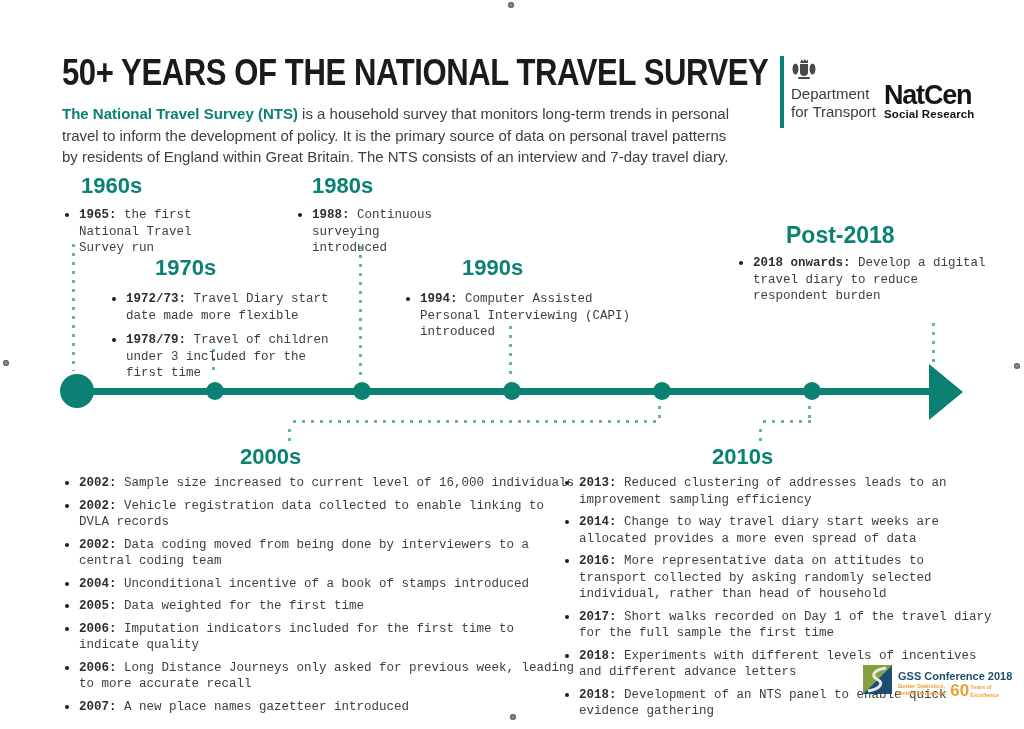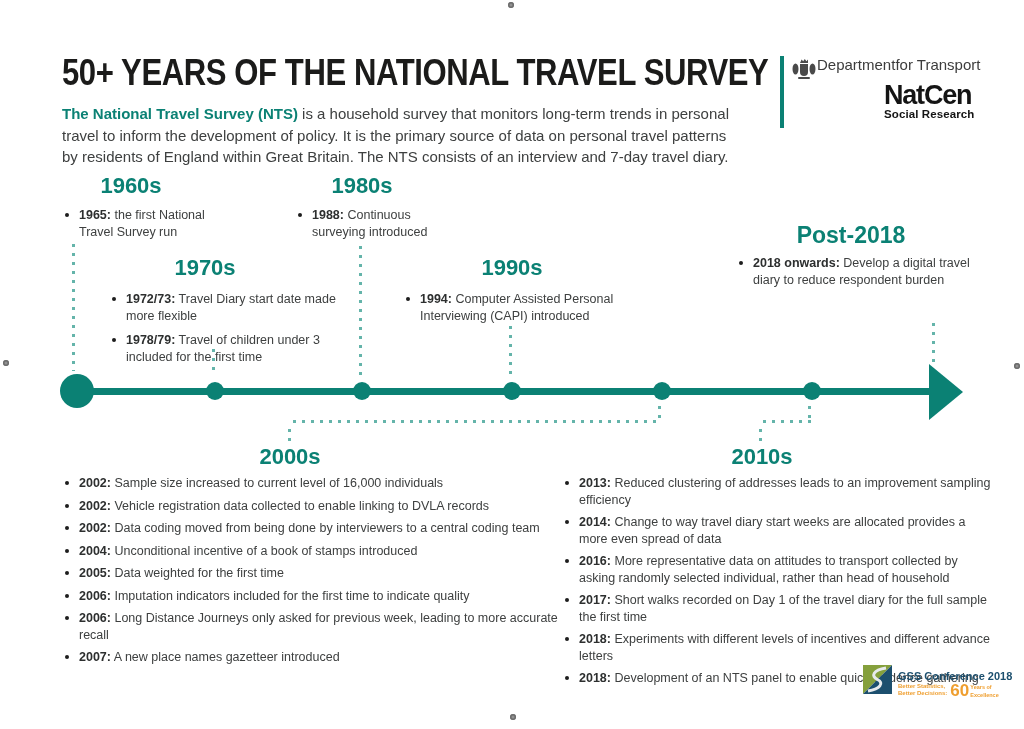--- a/index.html
+++ b/index.html
@@ -9,31 +9,31 @@
   }
   
   .title{
     position:absolute;left:62px;top:52px;font-size:37px;font-weight:800;color:#1b1b1a;
     white-space:nowrap;letter-spacing:-0.5px;transform:scaleX(0.84);transform-origin:left top;
   }
   .intro{position:absolute;left:62px;top:103px;width:676px;font-size:15px;line-height:21.5px;color:#3e4040;}
   .intro .lead{color:#0B8174;font-weight:bold;}
   .dft{position:absolute;left:780px;top:56px;display:flex;}
   .dft-bar{width:4px;height:72px;background:#0B8174;margin-right:7px;}
-  .dft-body{display:flex;flex-direction:row;}
+  .dft-body{display:flex;flex-direction:column;}
   .dft-crest{height:26px;margin-bottom:3px;}
   .dft-text{font-size:15px;line-height:17.5px;color:#3c3c3c;}
   .natcen{position:absolute;left:884px;top:82px;}
   .natcen-name{font-size:27px;font-weight:800;color:#141414;letter-spacing:-1.2px;line-height:26px;}
   .natcen-sub{font-size:11.5px;font-weight:700;color:#141414;letter-spacing:0.1px;}
   
-  .decade{position:absolute;font-size:22px;font-weight:800;color:#0B8174;text-align:center;}
+  .decade{position:absolute;font-size:22px;font-weight:800;color:#0B8174;}
   .decade.big{font-size:23px;}
   
-  ul.events{position:absolute;margin:0;padding:0;list-style:none;font-size:12.5px;line-height:16.5px;color:#3e4040;}
+  ul.events{position:absolute;margin:0;padding:0;list-style:none;font-size:12.5px;line-height:16.5px;color:#3e4040;font-family:Liberation Mono, monospace;}
   ul.events li{position:relative;padding-left:16px;margin-bottom:8px;}
   ul.events li::before{content:'';position:absolute;left:2px;top:6px;width:4px;height:4px;border-radius:50%;background:#1d1d1d;}
   ul.events.dense li{margin-bottom:6px;}
   .yr{font-weight:bold;color:#2d2f2f;}
   
   .tline{position:absolute;left:77px;top:388px;width:858px;height:7px;background:#0B8174;border-radius:3px;}
   .node-big{position:absolute;left:60px;top:374px;width:34px;height:34px;border-radius:50%;background:#0B8174;}
   .node{position:absolute;top:382px;width:18px;height:18px;border-radius:50%;background:#0B8174;}
   .arrowhead{position:absolute;left:929px;top:364px;width:0;height:0;
     border-left:34px solid #0B8174;border-top:28px solid transparent;border-bottom:28px solid transparent;}

